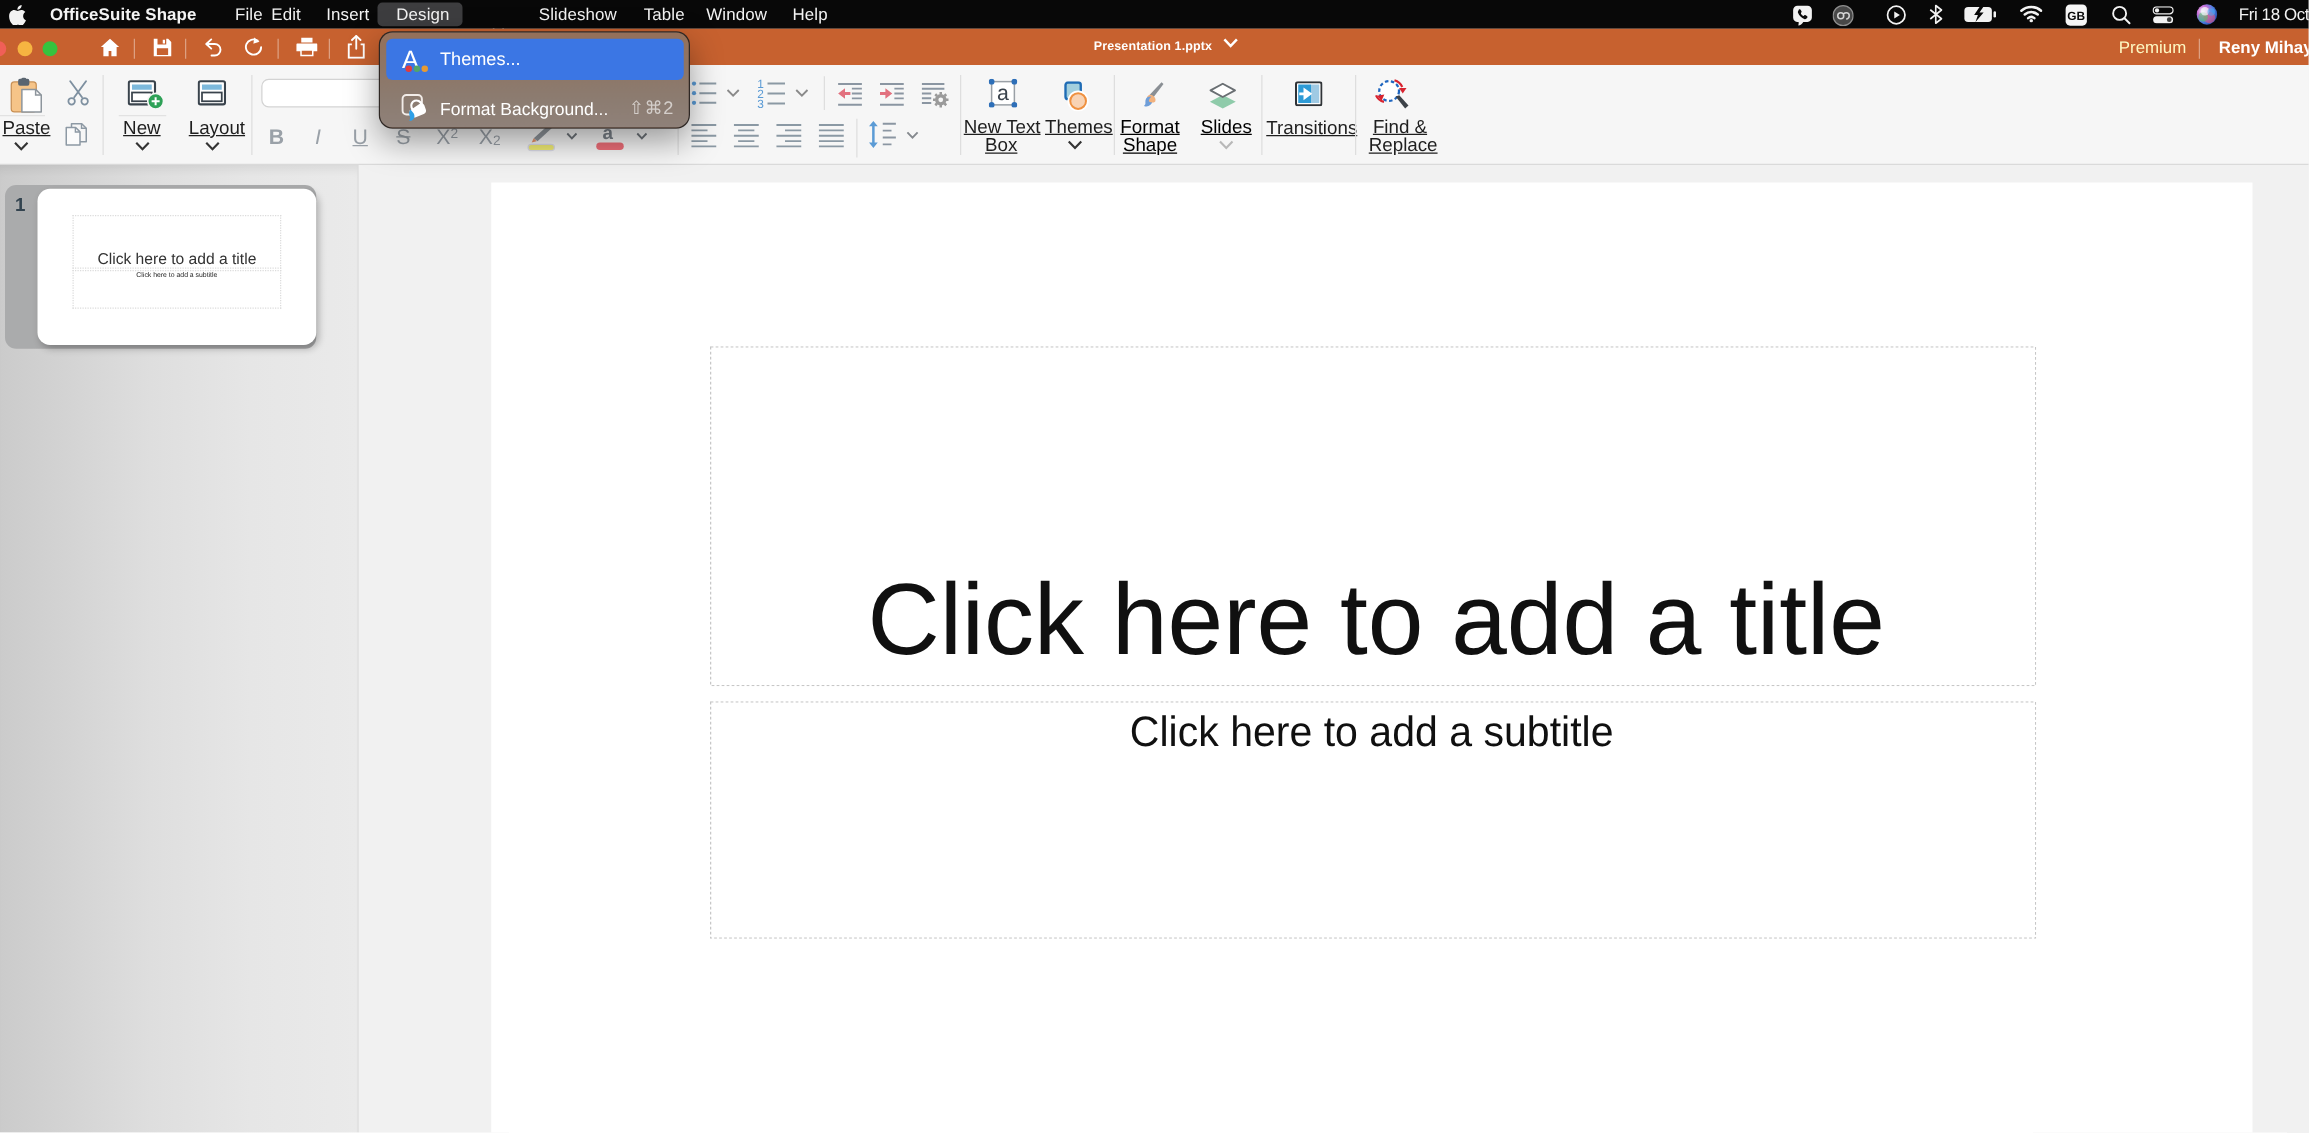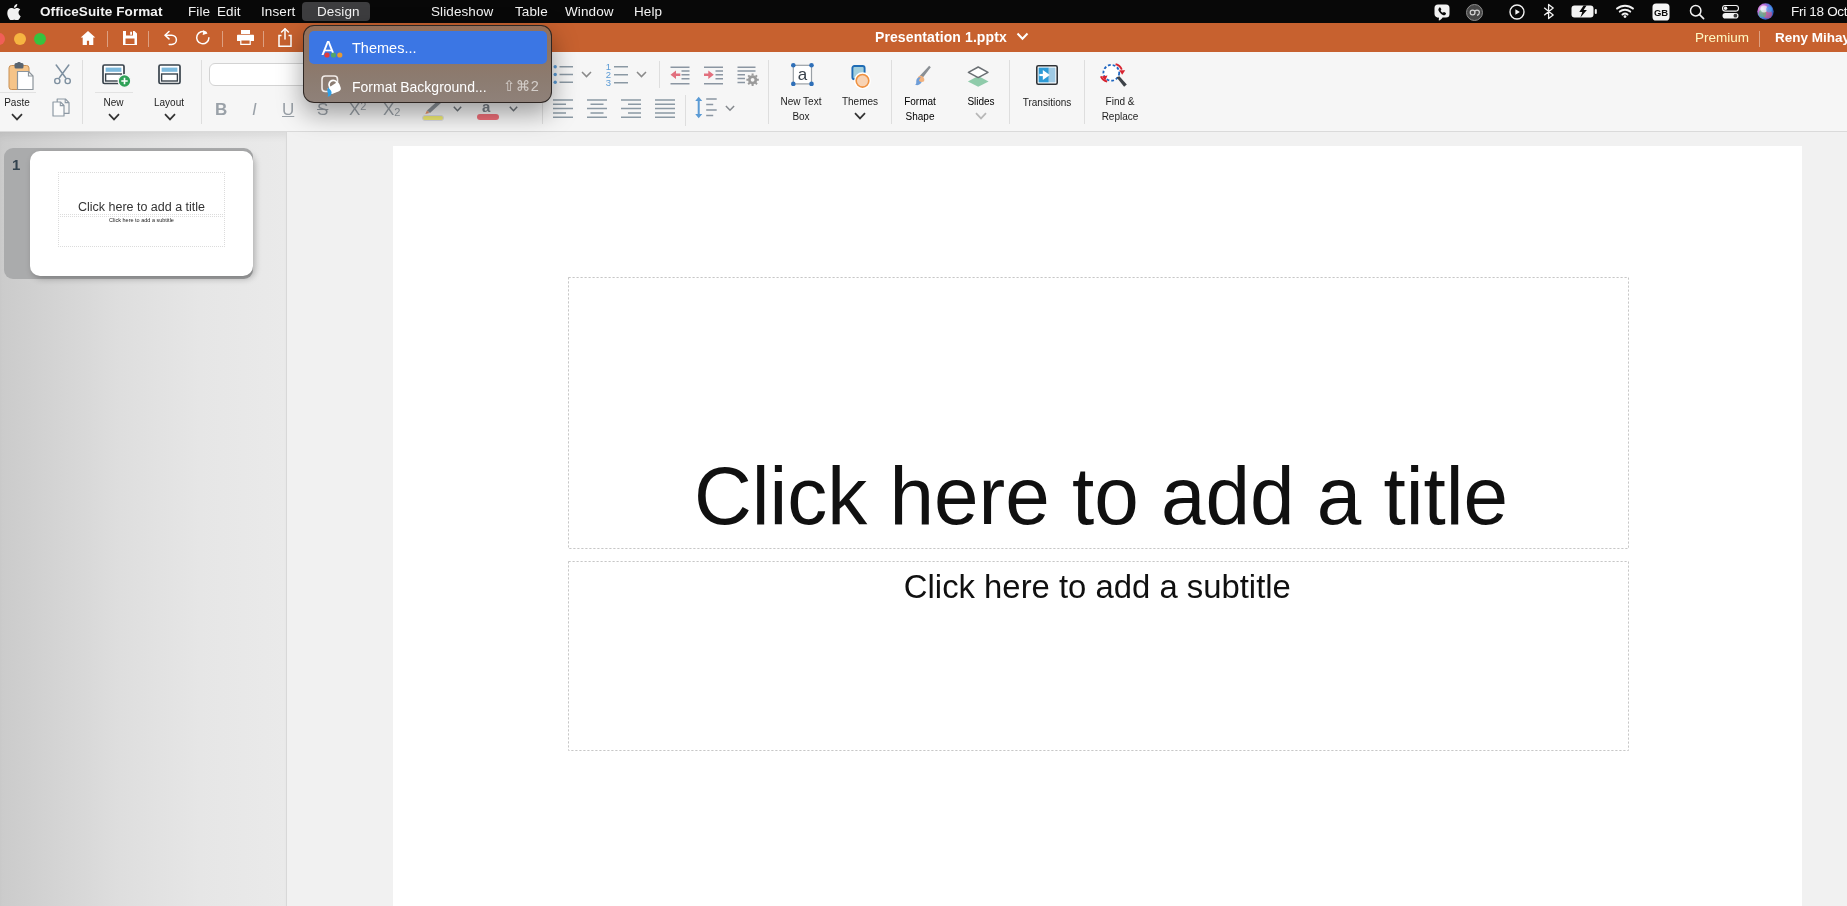--- a/index.html
+++ b/index.html
@@ -7,25 +7,25 @@
   body { position:relative; background:#f1f1f1; }
   #menubar { position:absolute; left:0; top:0; width:1847px; height:23px; background:#080808; }
   .mitem { position:absolute; top:0; height:23px; line-height:23px; font-size:13.5px; color:#f3f3f3; letter-spacing:0.1px; white-space:nowrap; }
   .mbold { font-weight:bold; }
   #design-hl { position:absolute; left:302px; top:2px; width:68px; height:19px; background:#3d3d3f; border-radius:4px; }
   .sticon { position:absolute; top:0; }
   #titlebar { position:absolute; left:0; top:23px; width:1847px; height:29px; background:#c7612f; }
   .tl { position:absolute; top:10px; width:12.4px; height:12.4px; border-radius:50%; }
   .tsep { position:absolute; top:8px; width:1px; height:16px; background:rgba(255,255,255,0.4); }
   .ticon { position:absolute; }
-  #doctitle { position:absolute; left:875px; top:0; height:29px; line-height:29px; color:#fff; font-weight:bold; font-size:14px; letter-spacing:0.1px; }
+  #doctitle { position:absolute; left:875px; top:0; height:29px; line-height:29px; color:#fff; font-weight:bold; font-size:10px; letter-spacing:0.1px; }
   #premium { position:absolute; left:1695px; top:0; height:29px; line-height:29px; color:#fef9c3; font-size:13.5px; }
   #account { position:absolute; left:1775px; top:0; height:29px; line-height:29px; color:#fff; font-size:13.5px; font-weight:bold; white-space:nowrap; }
   #toolbar { position:absolute; left:0; top:52px; width:1847px; height:80px; background:#f6f6f6; border-bottom:1px solid #dadada; }
-  .tb-label { position:absolute; font-size:10px; color:#1e1e1e; text-align:center; line-height:14.5px; white-space:nowrap; }
+  .tb-label { position:absolute; font-size:15px; color:#1e1e1e; text-align:center; line-height:14.5px; white-space:nowrap;text-decoration:underline; }
   .tb-label.dis { color:#000000; }
   .tsep2 { position:absolute; top:8px; width:1px; height:64px; background:#dedede; }
   .icn { position:absolute; }
   .big { font-size:17px; color:#9aa1a8; position:absolute; font-weight:bold; }
   #content { position:absolute; left:0; top:132px; width:1847px; height:774px; }
   #sidebar { position:absolute; left:0; top:0; width:287px; height:774px; background:linear-gradient(90deg,#cbcbcb 0%, #d3d3d3 18%, #dedede 42%, #e6e6e6 70%, #eaeaea 100%); border-right:1px solid #d8d8d8;
              box-shadow:inset 0 8px 8px -5px rgba(0,0,0,0.08); }
   #canvas { position:absolute; left:287px; top:0; width:1560px; height:774px; background:#f1f1f1; }
   #slide { position:absolute; left:106px; top:14px; width:1409px; height:793px; background:#fff; }
   #thumb-sel { position:absolute; left:4px; top:16px; width:249px; height:131px; background:#aaabac; border-radius:9px; }
@@ -41,21 +41,21 @@
   #mi-themes { position:absolute; left:5px; top:5px; width:238px; height:33px; background:#3b76e4; border-radius:5px; }
   .mi-label { position:absolute; color:#fff; font-size:14.5px; }
 </style>
 </head>
 <body>
 
 <div id="menubar">
   <svg class="sticon" style="left:6.5px; top:3.5px;" width="14" height="16.5" viewBox="0 0 814 1000">
     <path fill="#f2f2f2" d="M788.1 340.9c-5.8 4.5-108.2 62.2-108.2 190.5 0 148.4 130.3 200.9 134.2 202.2-.6 3.2-20.7 71.9-68.7 141.9-42.8 61.6-87.5 123.1-155.5 123.1s-85.5-39.5-164-39.5c-76.5 0-103.7 40.8-165.9 40.8s-105.6-57-155.5-127C46.7 790.7 0 663 0 541.8c0-194.4 126.4-297.5 250.8-297.5 66.1 0 121.2 43.4 162.7 43.4 39.5 0 101.1-46 176.3-46 28.5 0 130.9 2.6 198.3 99.2zm-234-181.5c31.1-36.9 53.1-88.1 53.1-139.3 0-7.1-.6-14.3-1.9-20.1-50.6 1.9-110.8 33.7-147.1 75.8-28.5 32.4-55.1 83.6-55.1 135.5 0 7.8 1.3 15.6 1.9 18.1 3.2.6 8.4 1.3 13.6 1.3 45.4 0 102.5-30.4 135.5-71.3z"></path>
   </svg>
-  <span class="mitem mbold" style="left:40px;">OfficeSuite Format</span>
+  <span class="mitem mbold" style="left:40px;">OfficeSuite Shape</span>
   <span class="mitem" style="left:188px;">File</span>
   <span class="mitem" style="left:217px;">Edit</span>
   <span class="mitem" style="left:261px;">Insert</span>
   <div id="design-hl"></div>
   <span class="mitem" style="left:317px;">Design</span>
   <span class="mitem" style="left:379px;margin-top:17px;">Table</span>
   <span class="mitem" style="left:431px;">Slideshow</span>
   <span class="mitem" style="left:515px;">Table</span>
   <span class="mitem" style="left:565px;">Window</span>
   <span class="mitem" style="left:634px;">Help</span>

